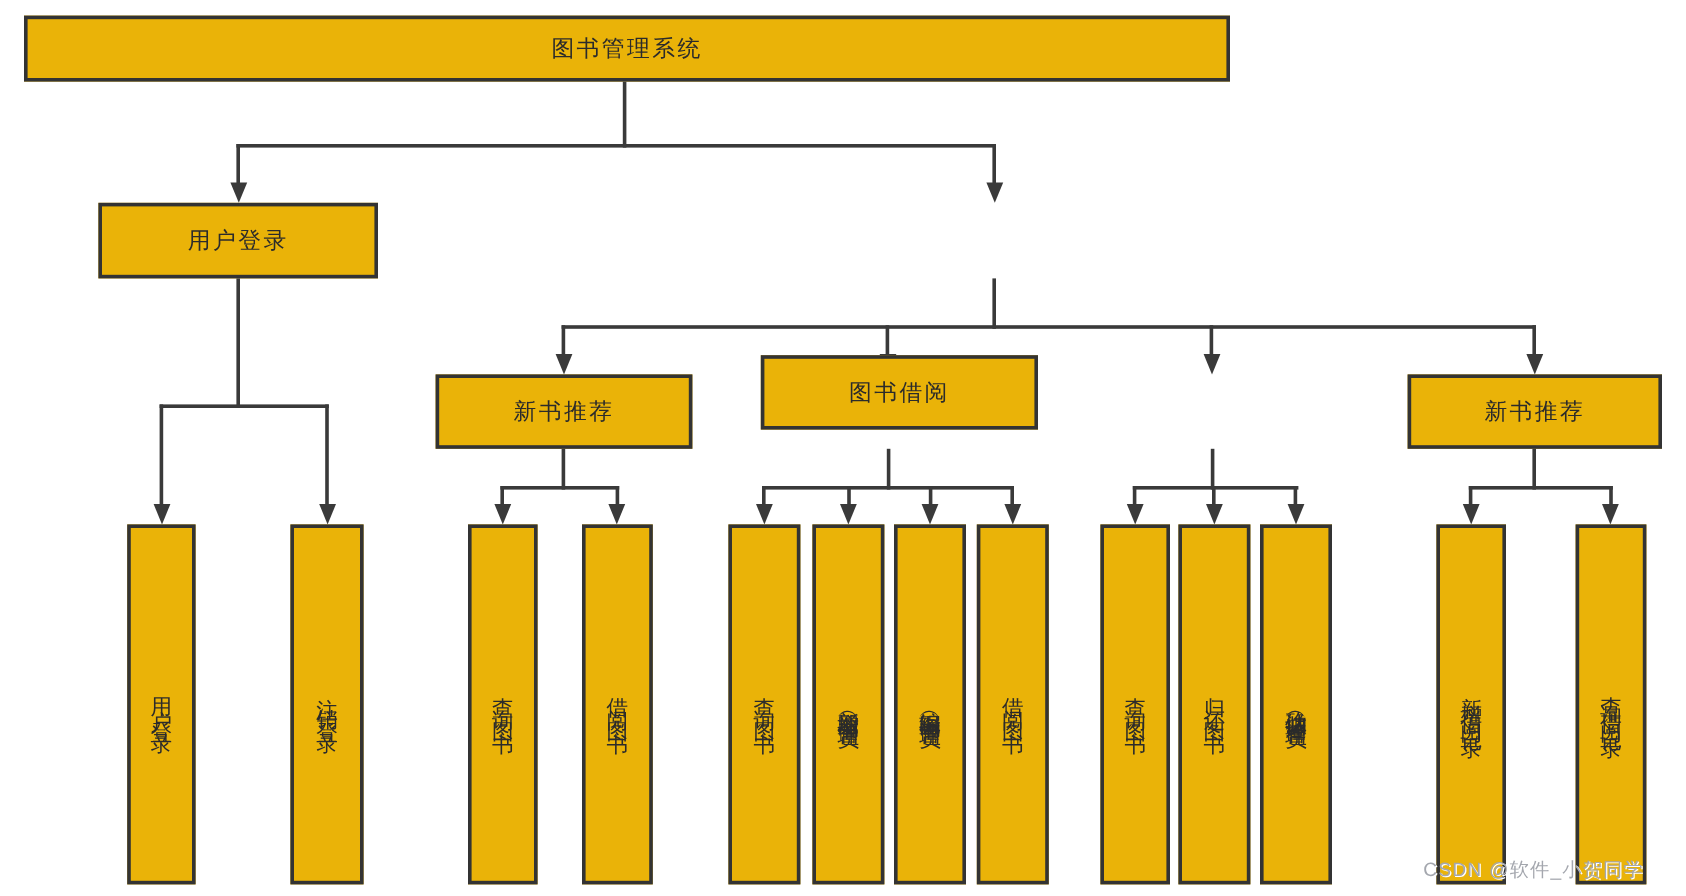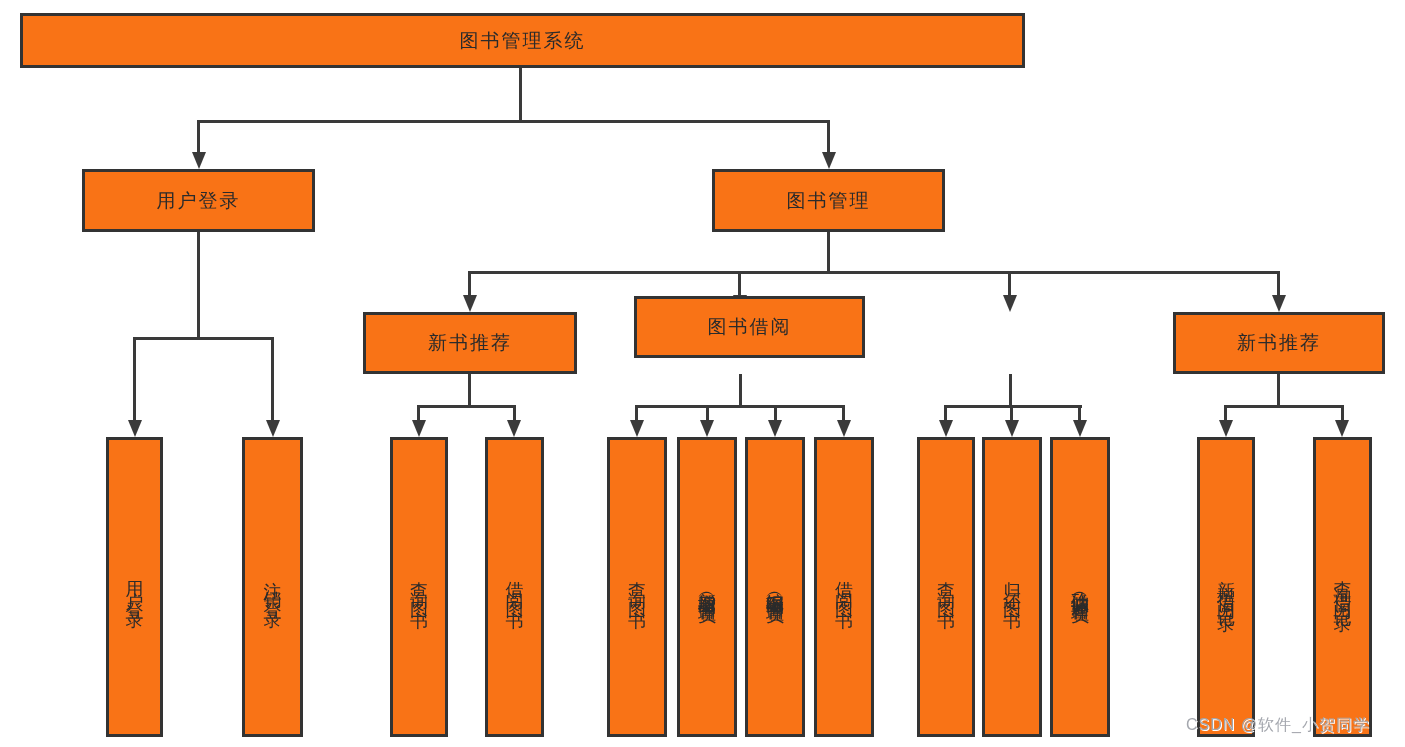--- a/index.html
+++ b/index.html
@@ -1,18 +1,18 @@
 <!DOCTYPE html>
 <html><head>
 <meta charset="utf-8">
 <style>
   html,body{margin:0;padding:0;background:#ffffff;}
   .canvas{position:relative;width:1405px;height:747px;background:#ffffff;overflow:hidden;
           font-family:"Liberation Sans","DejaVu Sans",sans-serif;color:#222222;}
-  .box{position:absolute;box-sizing:border-box;border:3px solid #333333;background:#f97316;
+  .box{position:absolute;box-sizing:border-box;border:3px solid #333333;background:#eab308;
        display:flex;align-items:center;justify-content:center;}
   .hbox span{font-size:19px;letter-spacing:2px;color:#2b2b2b;white-space:nowrap;}
   .vbox span{writing-mode:vertical-rl;text-orientation:mixed;font-size:18px;color:#2b2b2b;
              line-height:1;white-space:nowrap;}
   .sp-l span{letter-spacing:10px;}
   .sp-m span{letter-spacing:7px;}
   .sp-s span{letter-spacing:2px;}
   .line{position:absolute;background:#3a3a3a;}
   .vline{width:3px;}
   .hline{height:3px;}
@@ -32,23 +32,20 @@
 
   <div class="line vline" style="left:519px;top:68px;height:55px"></div>
   <div class="line hline" style="left:197px;top:120px;width:633px"></div>
   <div class="line vline" style="left:197px;top:120px;height:36px"></div>
   <div class="line vline" style="left:827px;top:120px;height:36px"></div>
   <div class="arrow" style="left:192px;top:152px"></div>
   <div class="arrow" style="left:822px;top:152px"></div>
 
   <div class="box hbox" style="left:82px;top:169px;width:233px;height:63px">
     <span>用户登录</span>
-  </div>
-  <div class="box hbox" style="left:712px;top:169px;width:233px;height:63px">
-    <span>图书管理</span>
   </div>
 
   <div class="line vline" style="left:197px;top:232px;height:108px"></div>
   <div class="line hline" style="left:133px;top:337px;width:141px"></div>
   <div class="line vline" style="left:133px;top:337px;height:85px"></div>
   <div class="line vline" style="left:271px;top:337px;height:85px"></div>
   <div class="arrow" style="left:128px;top:420px"></div>
   <div class="arrow" style="left:266px;top:420px"></div>
 
   <div class="line vline" style="left:827px;top:232px;height:42px"></div>

